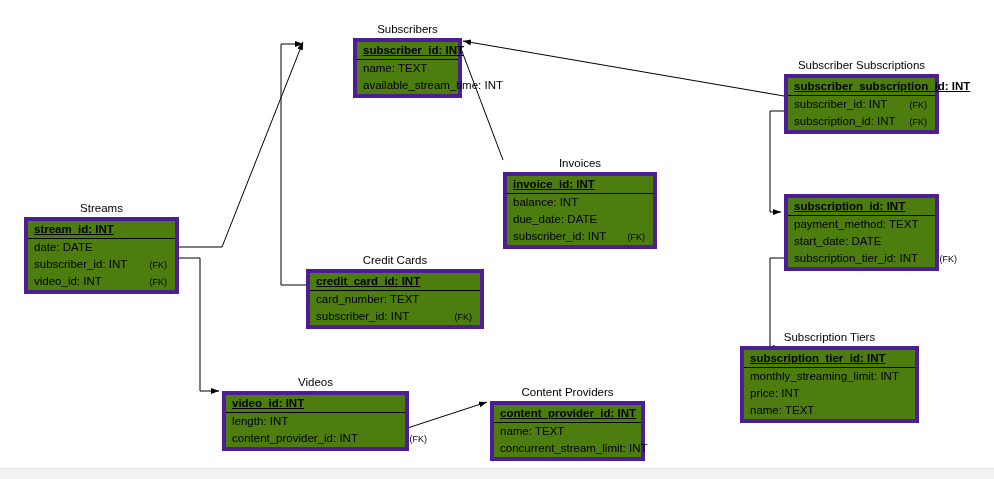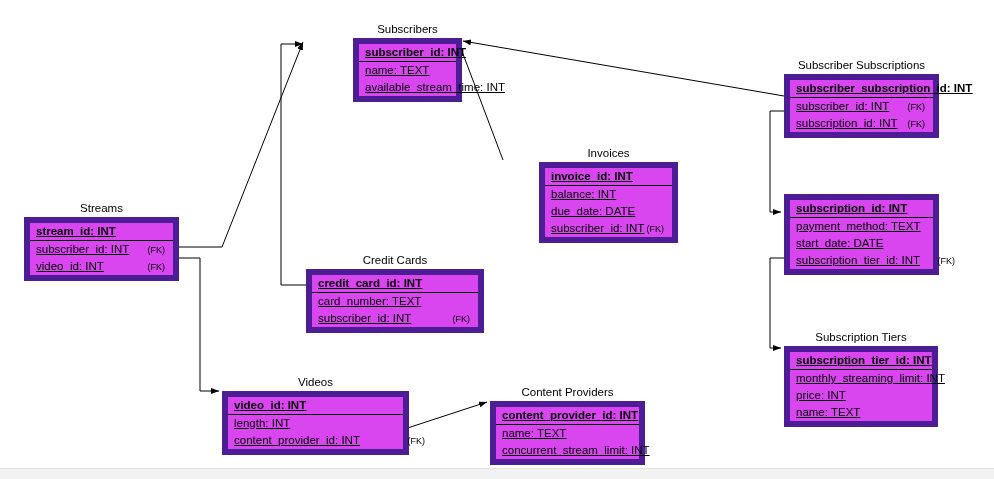--- a/index.html
+++ b/index.html
@@ -31,24 +31,23 @@
   }
   .entity-title {
     font-size: 11.5px;
     color: #000;
     text-align: center;
     line-height: 14px;
     white-space: nowrap;
     margin-bottom: 2px;
   }
   .entity-box {
-    border: 6px solid #4c1d95;
-    background: #d946ef;
+    border: 4px solid #4c1d95;
+    background: #4d7c0f;
     box-sizing: border-box;
-    text-decoration: underline;
   }
   .field {
     position: relative;
     font-size: 11.5px;
     color: #000;
     line-height: 15px;
     padding: 1px 6px 1px 6px;
     white-space: nowrap;
     box-sizing: border-box;
   }
@@ -102,41 +101,42 @@
     <path d="M784,258 L770,258 L770,348 L781,348" fill="none" stroke="#000" stroke-width="1" marker-end="url(#arrow)"></path>
 
     <path d="M380,437 L487,402" fill="none" stroke="#000" stroke-width="1" marker-end="url(#arrow)"></path>
   </svg>
 
   <div id="entities">
       <div class="entity" style="left: 24px; top: 201px; width: 155px;">
         <div class="entity-title">Streams</div>
         <div class="entity-box">
           <div class="field pk"><span>stream_id: INT</span></div>
+          <div class="field"><span>date: DATE</span></div>
           <div class="field"><span>subscriber_id: INT</span><span class="fk-tag" style="right: 8px;">(FK)</span></div>
           <div class="field"><span>video_id: INT</span><span class="fk-tag" style="right: 8px;">(FK)</span></div>
         </div>
       </div>
       <div class="entity" style="left: 306px; top: 22px; width: 156px; padding-left: 47px;">
         <div class="entity-title">Subscribers</div>
         <div class="entity-box">
           <div class="field pk"><span>subscriber_id: INT</span></div>
           <div class="field"><span>name: TEXT</span></div>
           <div class="field"><span>available_stream_time: INT</span></div>
         </div>
       </div>
       <div class="entity" style="left: 306px; top: 253px; width: 178px;">
         <div class="entity-title">Credit Cards</div>
         <div class="entity-box">
           <div class="field pk"><span>credit_card_id: INT</span></div>
           <div class="field"><span>card_number: TEXT</span></div>
           <div class="field"><span>subscriber_id: INT</span><span class="fk-tag" style="right: 8px;">(FK)</span></div>
         </div>
       </div>
-      <div class="entity" style="left: 503px; top: 146px; width: 139px; margin-left: 36px;">
+      <div class="entity" style="left: 503px; top: 156px; width: 154px;">
         <div class="entity-title">Invoices</div>
         <div class="entity-box">
           <div class="field pk"><span>invoice_id: INT</span></div>
           <div class="field"><span>balance: INT</span></div>
           <div class="field"><span>due_date: DATE</span></div>
           <div class="field"><span>subscriber_id: INT</span><span class="fk-tag" style="right: 8px;">(FK)</span></div>
         </div>
       </div>
       <div class="entity" style="left: 784px; top: 58px; width: 155px;">
         <div class="entity-title">Subscriber Subscriptions</div>
@@ -147,21 +147,21 @@
         </div>
       </div>
       <div class="entity" style="left: 784px; top: 194px; width: 155px;">
         <div class="entity-box">
           <div class="field pk"><span>subscription_id: INT</span></div>
           <div class="field"><span>payment_method: TEXT</span></div>
           <div class="field"><span>start_date: DATE</span></div>
           <div class="field"><span>subscription_tier_id: INT</span><span class="fk-tag" style="right: -22px;">(FK)</span></div>
         </div>
       </div>
-      <div class="entity" style="left: 784px; top: 330px; width: 154px;">
+      <div class="entity" style="left: 740px; top: 330px; width: 179px;">
         <div class="entity-title">Subscription Tiers</div>
         <div class="entity-box">
           <div class="field pk"><span>subscription_tier_id: INT</span></div>
           <div class="field"><span>monthly_streaming_limit: INT</span></div>
           <div class="field"><span>price: INT</span></div>
           <div class="field"><span>name: TEXT</span></div>
         </div>
       </div>
       <div class="entity" style="left: 222px; top: 375px; width: 187px;">
         <div class="entity-title">Videos</div>

